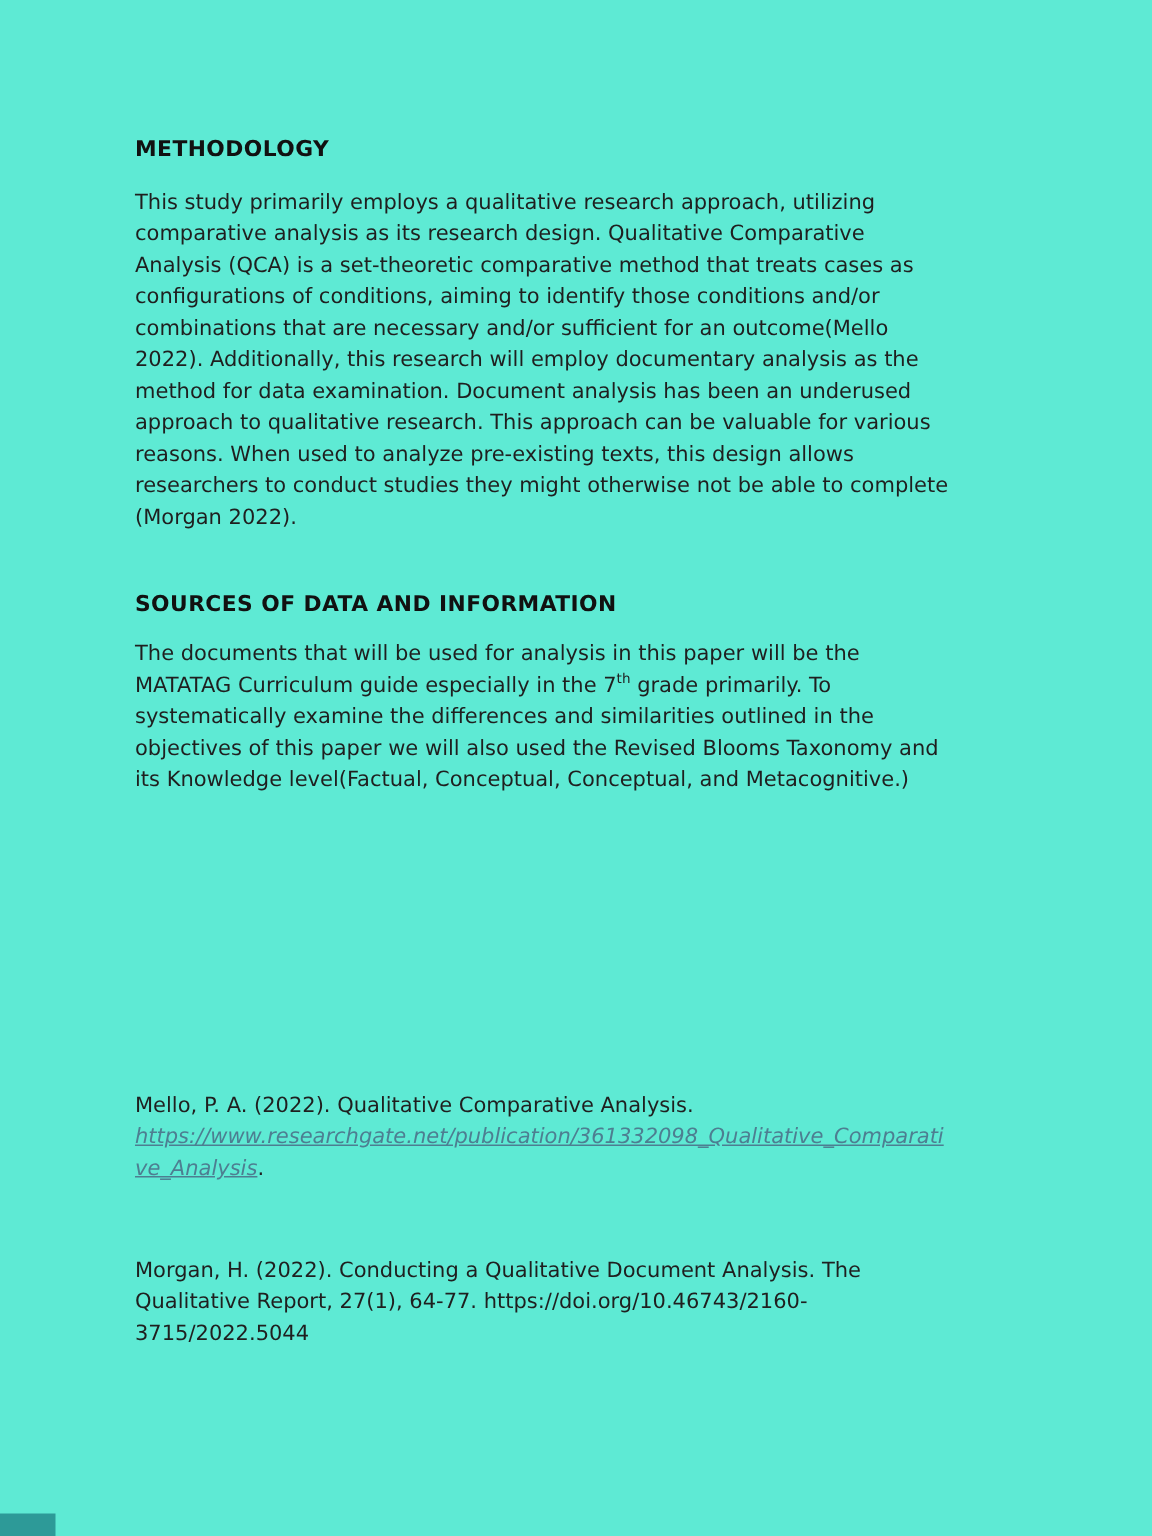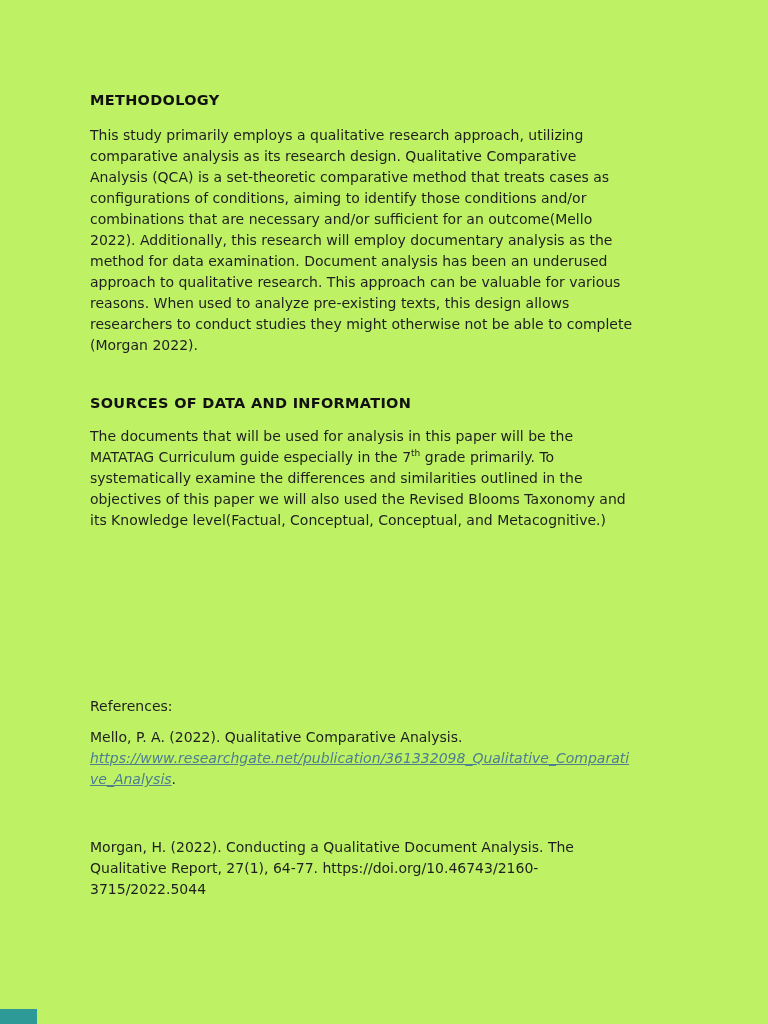--- a/index.html
+++ b/index.html
@@ -4,21 +4,21 @@
 <style>
   html, body {
     margin: 0;
     padding: 0;
     background: #ffffff;
   }
   .page {
     position: relative;
     width: 768px;
     height: 1024px;
-    background: #bef264;
+    background: #5eead4;
     overflow: hidden;
     font-family: "DejaVu Sans", sans-serif;
     color: #1f1f1f;
   }
   .block {
     position: absolute;
     left: 90px;
     width: 600px;
     font-size: 14px;
     line-height: 21px;
@@ -77,21 +77,20 @@
   <div class="block heading" style="top: 395px;">SOURCES OF DATA AND INFORMATION</div>
 
   <div class="block" style="top: 426px;">
     <div class="line">The documents that will be used for analysis in this paper will be the</div>
     <div class="line"><span>MATATAG Curriculum guide especially in the 7</span><sup>th</sup><span> grade primarily. To</span></div>
     <div class="line">systematically examine the differences and similarities outlined in the</div>
     <div class="line">objectives of this paper we will also used the Revised Blooms Taxonomy and</div>
     <div class="line">its Knowledge level(Factual, Conceptual, Conceptual, and Metacognitive.)</div>
   </div>
 
-  <div class="block" style="top: 696px;">References:</div>
 
   <div class="block" style="top: 727px;">
     <div class="line">Mello, P. A. (2022). Qualitative Comparative Analysis.</div>
     <div class="line"><a class="link">https://www.researchgate.net/publication/361332098_Qualitative_Comparati</a></div>
     <div class="line"><a class="link">ve_Analysis</a><span>.</span></div>
   </div>
 
   <div class="block" style="top: 837px;">
     <div class="line">Morgan, H. (2022). Conducting a Qualitative Document Analysis. The</div>
     <div class="line">Qualitative Report, 27(1), 64-77. https://doi.org/10.46743/2160-</div>

